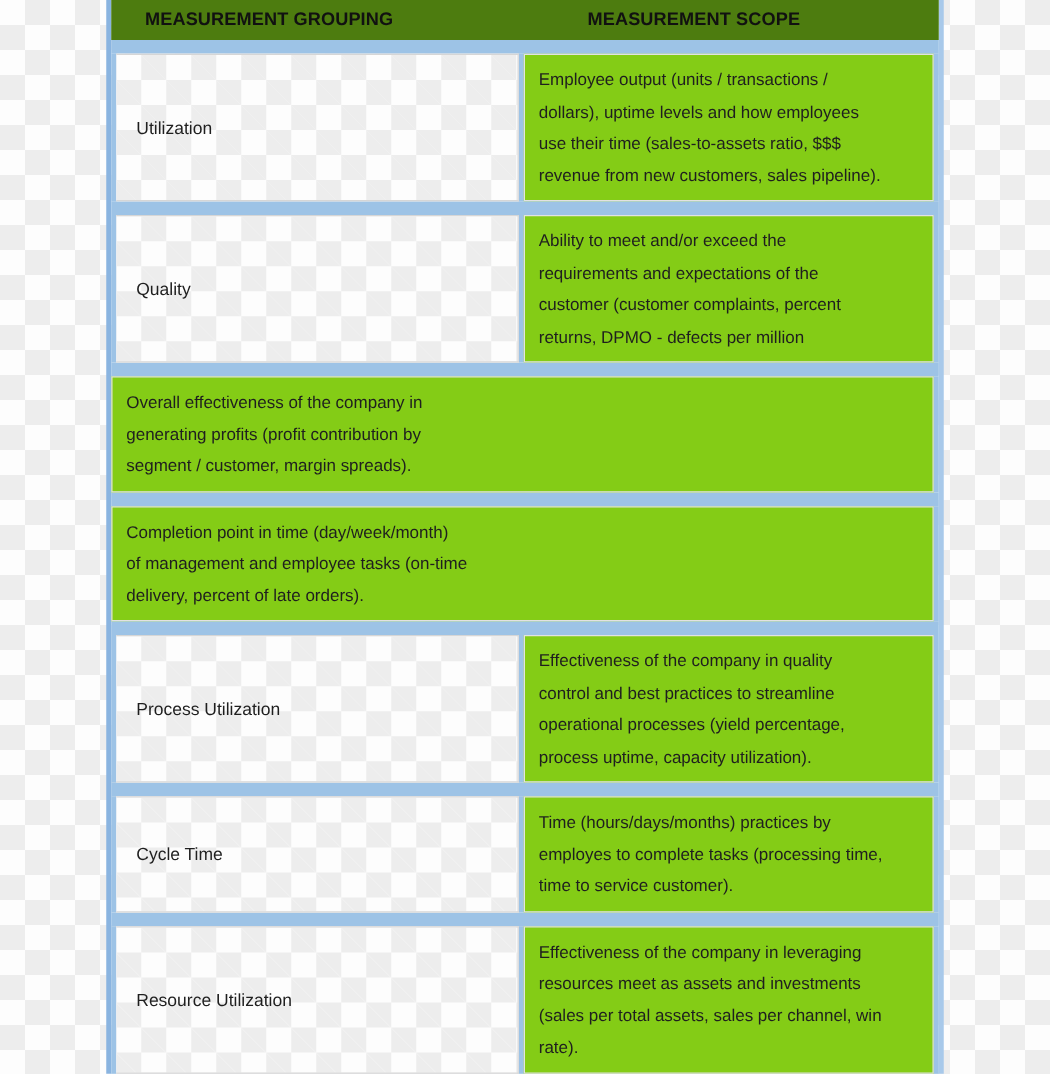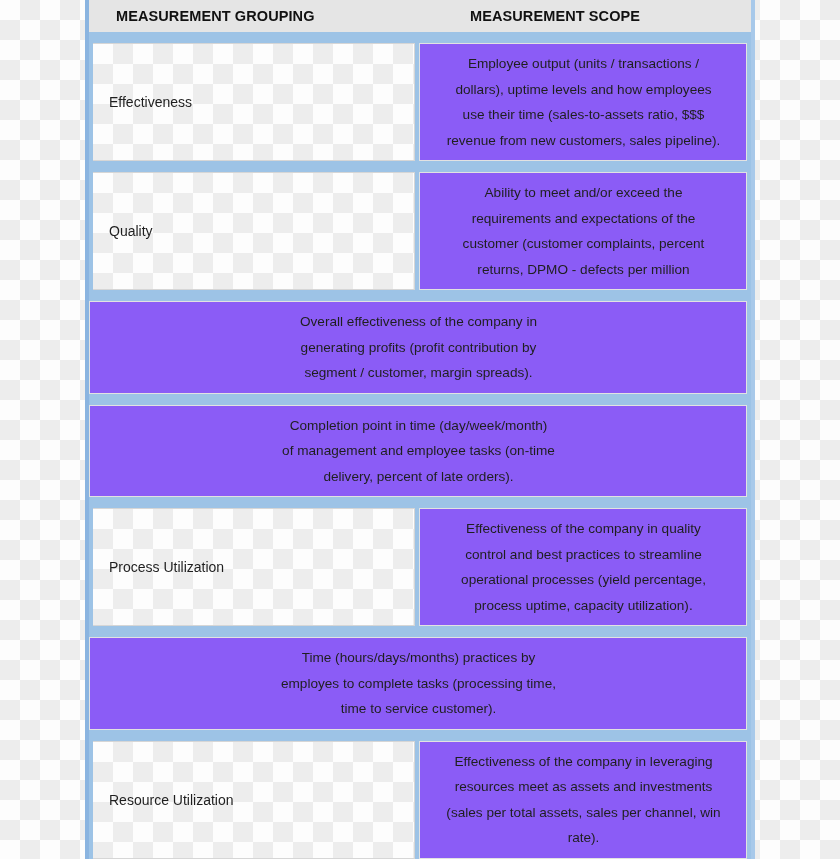--- a/index.html
+++ b/index.html
@@ -28,21 +28,21 @@
     height: 859px;
     box-sizing: border-box;
     border-left: 4px solid #8ab4e0;
     border-right: 4px solid #a8c9ea;
   }
 
   
   .header-row {
     display: flex;
     height: 32px;
-    background: #e5e5e5;
+    background: #4d7c0f;
   }
   .header-cell {
     color: #111111;
     font-weight: bold;
     font-size: 14.5px;
     letter-spacing: 0.1px;
     display: flex;
     align-items: center;
     white-space: nowrap;
   }
@@ -103,25 +103,24 @@
     position: relative;
     z-index: 1;
     font-size: 14px;
     color: #1f1f1f;
   }
 
   
   .cell.scope {
     flex: 1;
     margin-right: 4px;
-    background: #8b5cf6;
+    background: #84cc16;
     border: 1px solid #e2e2e2;
     padding: 7px 10px 7px 11px;
     display: block;
-    text-align: center;
   }
   .scope-text {
     font-size: 13.6px;
     line-height: 25.5px;
     color: #1f1f1f;
     white-space: pre-line;
   }
 </style>
 </head>
 <body>
@@ -130,21 +129,21 @@
 
   <div class="header-row">
     <div class="header-cell col-a">MEASUREMENT GROUPING</div>
     <div class="header-cell col-b">MEASUREMENT SCOPE</div>
   </div>
 
   <div id="rows-container">
       <div class="band"></div>
       <div class="row">
         <div class="cell grouping">
-          <span class="grouping-label">Effectiveness</span>
+          <span class="grouping-label">Utilization</span>
         </div>
         <div class="cell scope">
           <div class="scope-text">Employee output (units / transactions /
 dollars), uptime levels and how employees
 use their time (sales-to-assets ratio, $$$
 revenue from new customers, sales pipeline).</div>
         </div>
       </div>
       <div class="band"></div>
       <div class="row">
@@ -181,20 +180,23 @@
         </div>
         <div class="cell scope">
           <div class="scope-text">Effectiveness of the company in quality
 control and best practices to streamline
 operational processes (yield percentage,
 process uptime, capacity utilization).</div>
         </div>
       </div>
       <div class="band"></div>
       <div class="row">
+        <div class="cell grouping">
+          <span class="grouping-label">Cycle Time</span>
+        </div>
         <div class="cell scope">
           <div class="scope-text">Time (hours/days/months) practices by
 employes to complete tasks (processing time,
 time to service customer).</div>
         </div>
       </div>
       <div class="band"></div>
       <div class="row">
         <div class="cell grouping">
           <span class="grouping-label">Resource Utilization</span>

